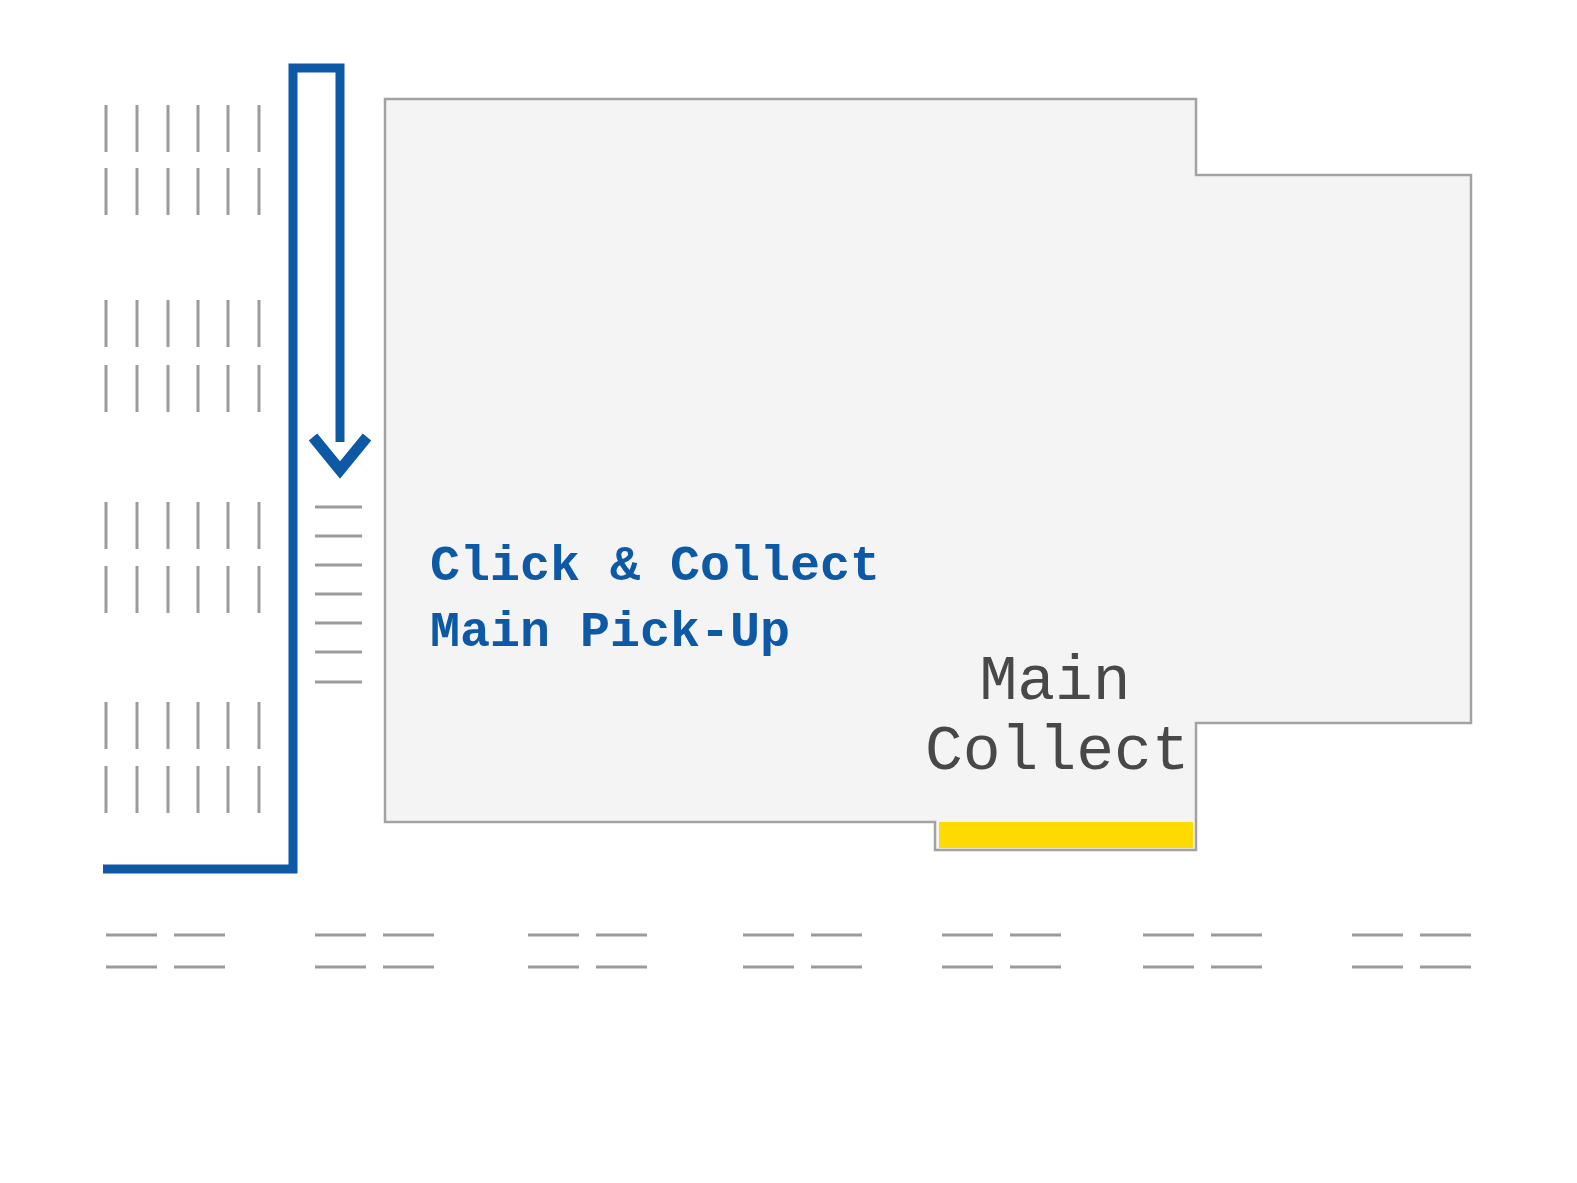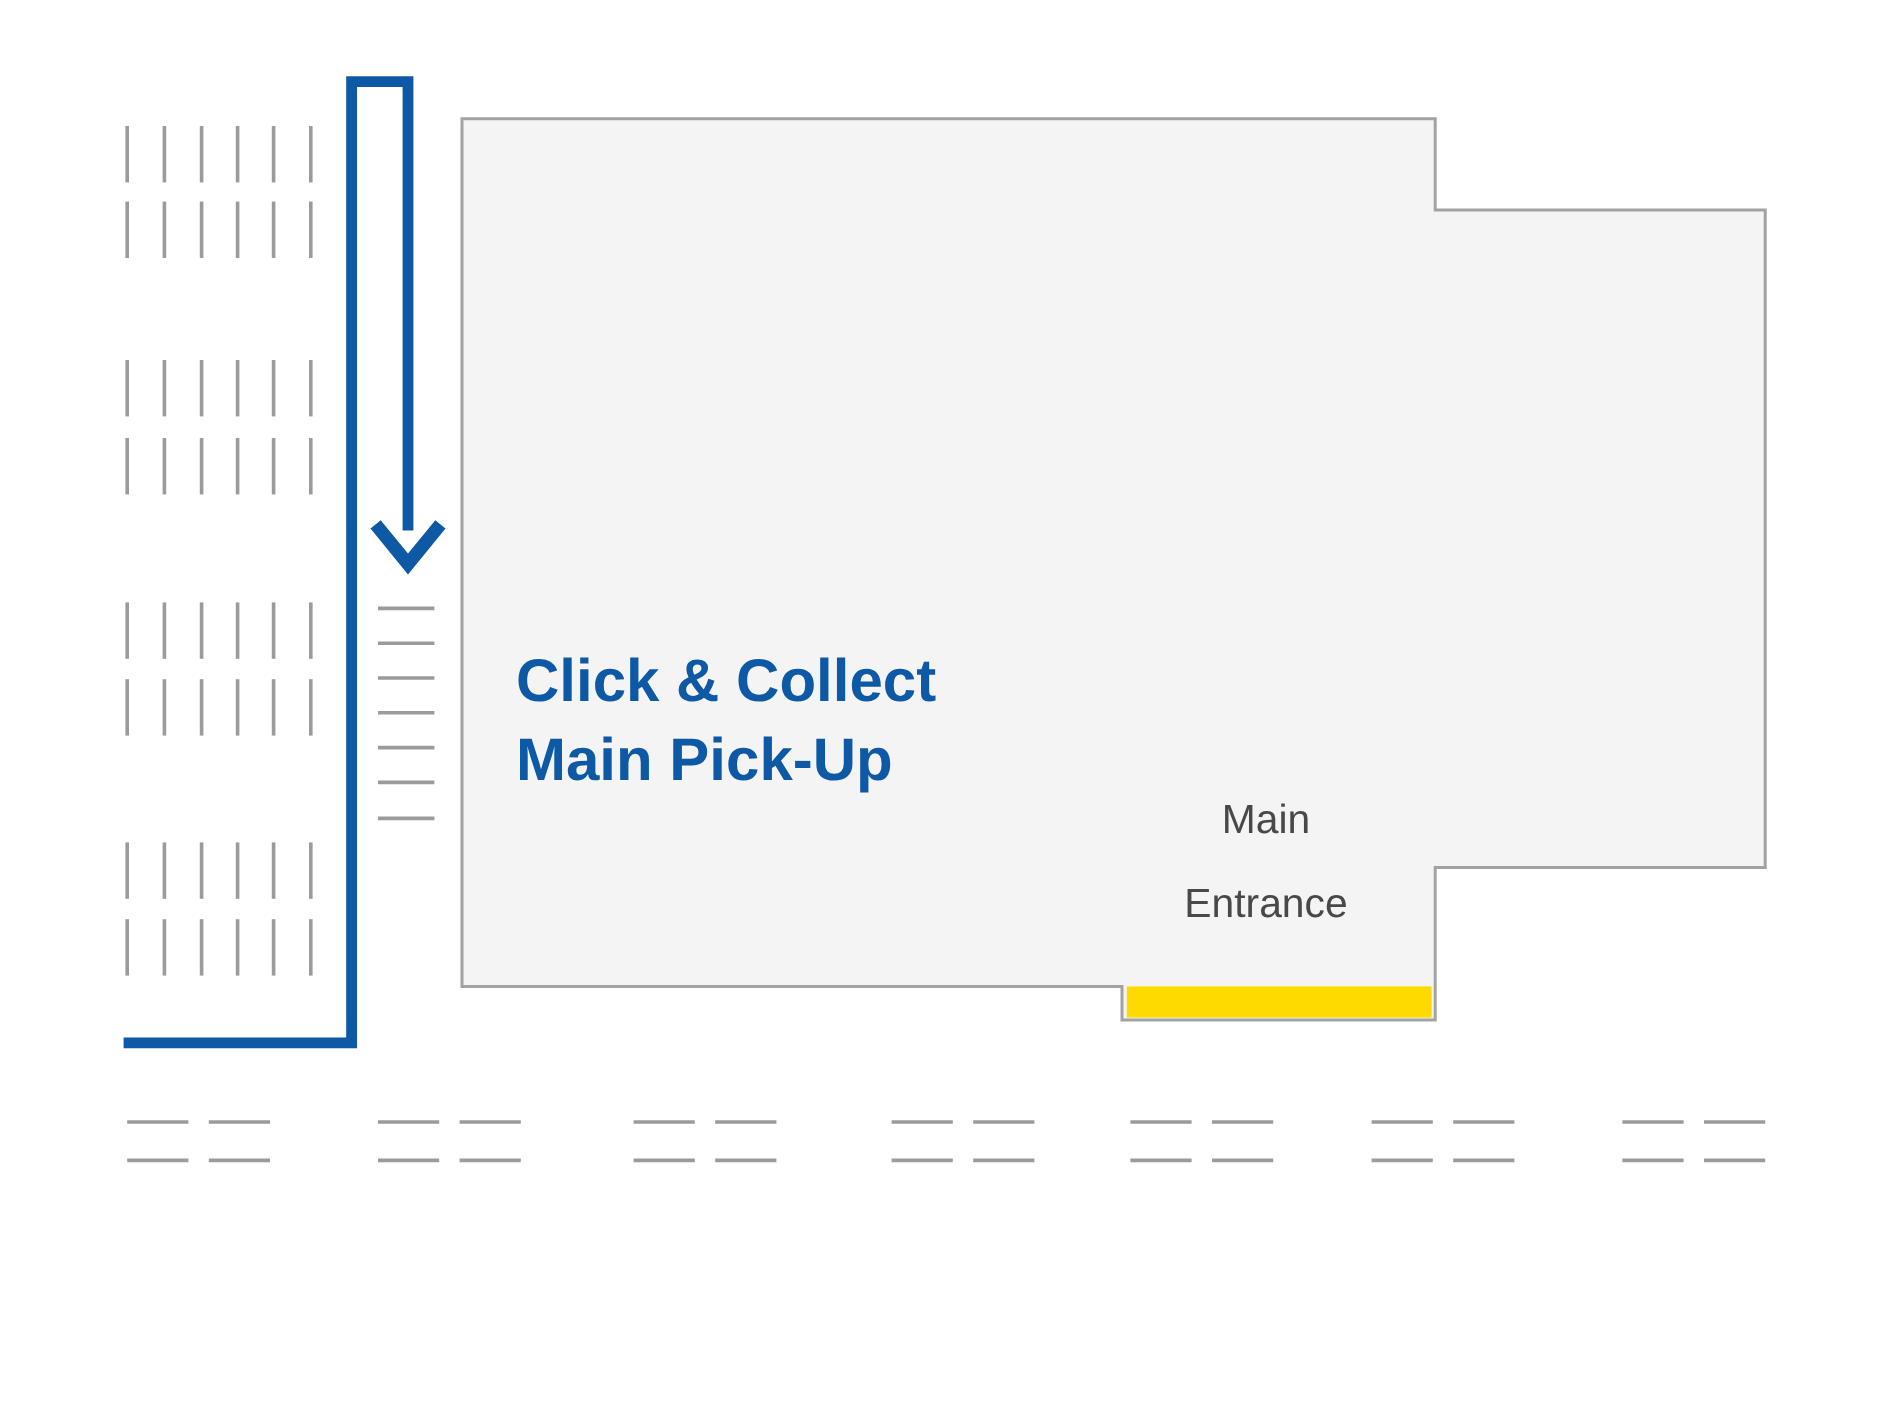--- a/index.html
+++ b/index.html
@@ -1,21 +1,21 @@
 <!DOCTYPE html>
 <html style="--building-fill: #F4F4F4; --building-border: #A2A2A2; --entrance-yellow: #FFDA00; --entrance-text: #484848; --route-blue: #0D59A5; --parking-line: #9B9B9B;"><head>
 <meta charset="utf-8">
 <style>
   html,body{margin:0;padding:0;background:#ffffff;}
   .canvas{
     position:relative;
     width:1577px;height:983px;
     background:#ffffff;
     overflow:hidden;
-    font-family:Liberation Sans, sans-serif;
+    font-family:Liberation Mono, monospace;
   }
   .map-svg{position:absolute;left:0;top:0;width:1577px;height:1183px;}
   .building{
     fill:var(--building-fill,#F4F4F4);
     stroke:var(--building-border,#A2A2A2);
     stroke-width:2.5;
   }
   .entrance-marker{fill:var(--entrance-yellow,#FFDA00);}
   .route{
     fill:none;
@@ -36,21 +36,21 @@
     font-weight:700;
     line-height:66px;
     color:var(--route-blue,#0D59A5);
     white-space:nowrap;
   }
   .entrance-label{
     position:absolute;
     left:925px;top:648px;
     width:260px;
     text-align:center;
-    font-size:34px;
+    font-size:63px;
     font-weight:400;
     line-height:70px;
     color:var(--entrance-text,#484848);
   }
 </style>
 </head>
 <body>
 
 <div class="canvas">
 
@@ -220,16 +220,16 @@
     <path class="route arrowhead" d="M313,437 L340,470 L367,437"></path>
   </svg>
 
   <div class="pickup-label">
     <div>Click &amp; Collect</div>
     <div>Main Pick-Up</div>
   </div>
 
   <div class="entrance-label">
     <div>Main</div>
-    <div>Entrance</div>
+    <div>Collect</div>
   </div>
 
 </div>
 
 </body></html>

